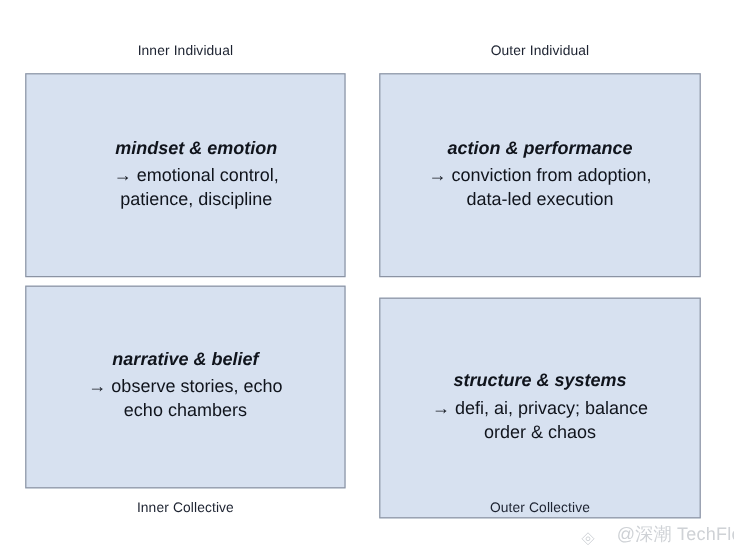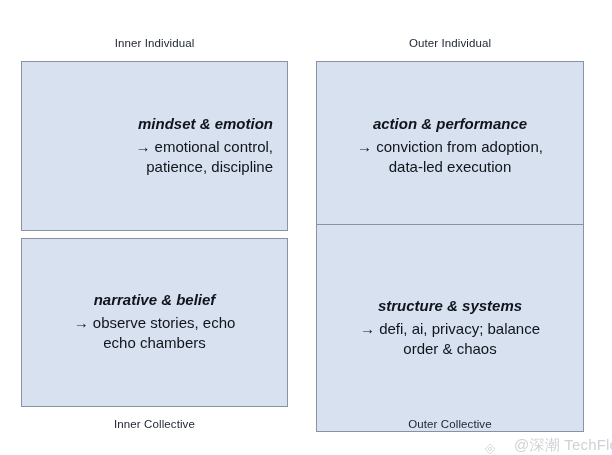--- a/index.html
+++ b/index.html
@@ -49,28 +49,28 @@
   .quadrant.q-top-left {
     left: 21px;  top: 61px;  width: 267px; height: 170px;
   }
   .quadrant.q-top-right {
     left: 316px; top: 61px;  width: 268px; height: 170px;
   }
   .quadrant.q-bot-left {
     left: 21px;  top: 238px; width: 267px; height: 169px;
   }
   .quadrant.q-bot-right {
-    left: 316px; top: 224px; width: 268px; height: 208px;
+    left: 316px; top: 248px; width: 268px; height: 184px;
   }
 
   .q-body {
     padding: 0 14px;
   }
   .q-body.align-center { text-align: center; }
-  .q-body.align-left   { text-align: right; padding-left: 32px; }
+  .q-body.align-left   { text-align: center; padding-left: 32px; }
 
   .q-heading {
     font-size: 15px;
     font-weight: bold;
     font-style: italic;
     color: #10141c;
     line-height: 1.25;
     margin-bottom: 3px;
   }
   .q-detail {

